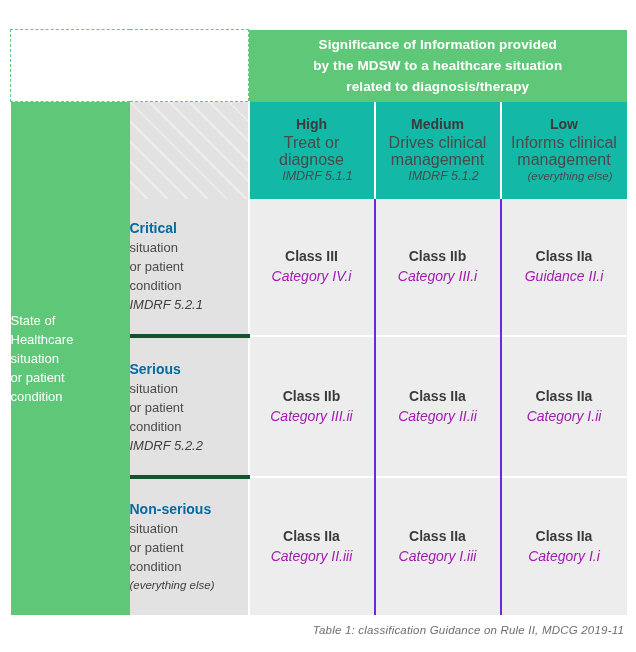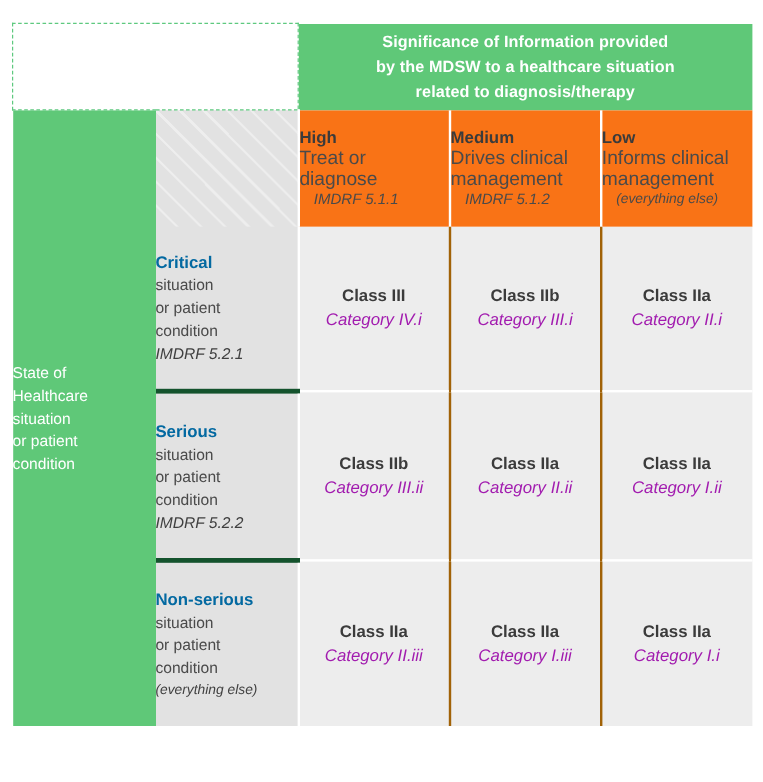--- a/index.html
+++ b/index.html
@@ -13,21 +13,21 @@
     width: 636px;
     height: 652px;
     background: #ffffff;
     overflow: hidden;
   }
 
   
   .table-wrap {
     position: absolute;
     left: 10px;
-    top: 19px;
+    top: 29px;
     width: 616px;
     height: 586px;
   }
   table.matrix {
     border-collapse: collapse;
     table-layout: fixed;
     width: 616px;
     height: 586px;
   }
   table.matrix td {
@@ -64,22 +64,22 @@
     background-color: #e2e2e2;
     background-image: repeating-linear-gradient(
         45deg,
         #e2e2e2 0px, #e2e2e2 12px,
         #eeeeee 12px, #eeeeee 14px);
     border-right: 2px solid #ffffff;
   }
 
   
   .cell-colhead {
-    background: #f97316;
-    text-align: left;
+    background: #14b8a6;
+    text-align: center;
     padding: 8px 6px;
     border-right: 2px solid #ffffff;
   }
   .cell-colhead:last-child { border-right: none; }
   .ch-title {
     display: block;
     font-size: 14px;
     font-weight: bold;
     color: #3b3b3b;
     margin-bottom: 2px;
@@ -142,21 +142,21 @@
     line-height: 19px;
   }
   .sv-ref.small {
     font-size: 11.5px;
   }
 
   
   .cell-data {
     background: #ededed;
     text-align: center;
-    border-right: 2px solid #a16207;
+    border-right: 2px solid #6d28d9;
     border-top: 2px solid #ffffff;
   }
   .cell-data.lastcol { border-right: none; }
   .cell-data.firstrow { border-top: none; }
   .dc-class {
     display: block;
     font-size: 14px;
     font-weight: bold;
     color: #3b3b3b;
     line-height: 20px;
@@ -250,21 +250,21 @@
           <td class="cell-data firstrow">
             <span class="dc-class">Class III</span>
             <span class="dc-cat">Category IV.i</span>
           </td>
           <td class="cell-data firstrow">
             <span class="dc-class">Class IIb</span>
             <span class="dc-cat">Category III.i</span>
           </td>
           <td class="cell-data firstrow lastcol">
             <span class="dc-class">Class IIa</span>
-            <span class="dc-cat">Category II.i</span>
+            <span class="dc-cat">Guidance II.i</span>
           </td>
         </tr>
 
         <tr>
           <td class="cell-sevlabel">
             <span class="sv-title">Serious</span>
             <span class="sv-desc">situation</span>
             <span class="sv-desc">or patient</span>
             <span class="sv-desc">condition</span>
             <span class="sv-ref">IMDRF 5.2.2</span>
@@ -302,14 +302,15 @@
           <td class="cell-data lastcol">
             <span class="dc-class">Class IIa</span>
             <span class="dc-cat">Category I.i</span>
           </td>
         </tr>
 
       </tbody>
     </table>
   </div>
 
+  <div class="caption">Table 1: classification Guidance on Rule II, MDCG 2019-11</div>
 
 </div>
 
 </body></html>

